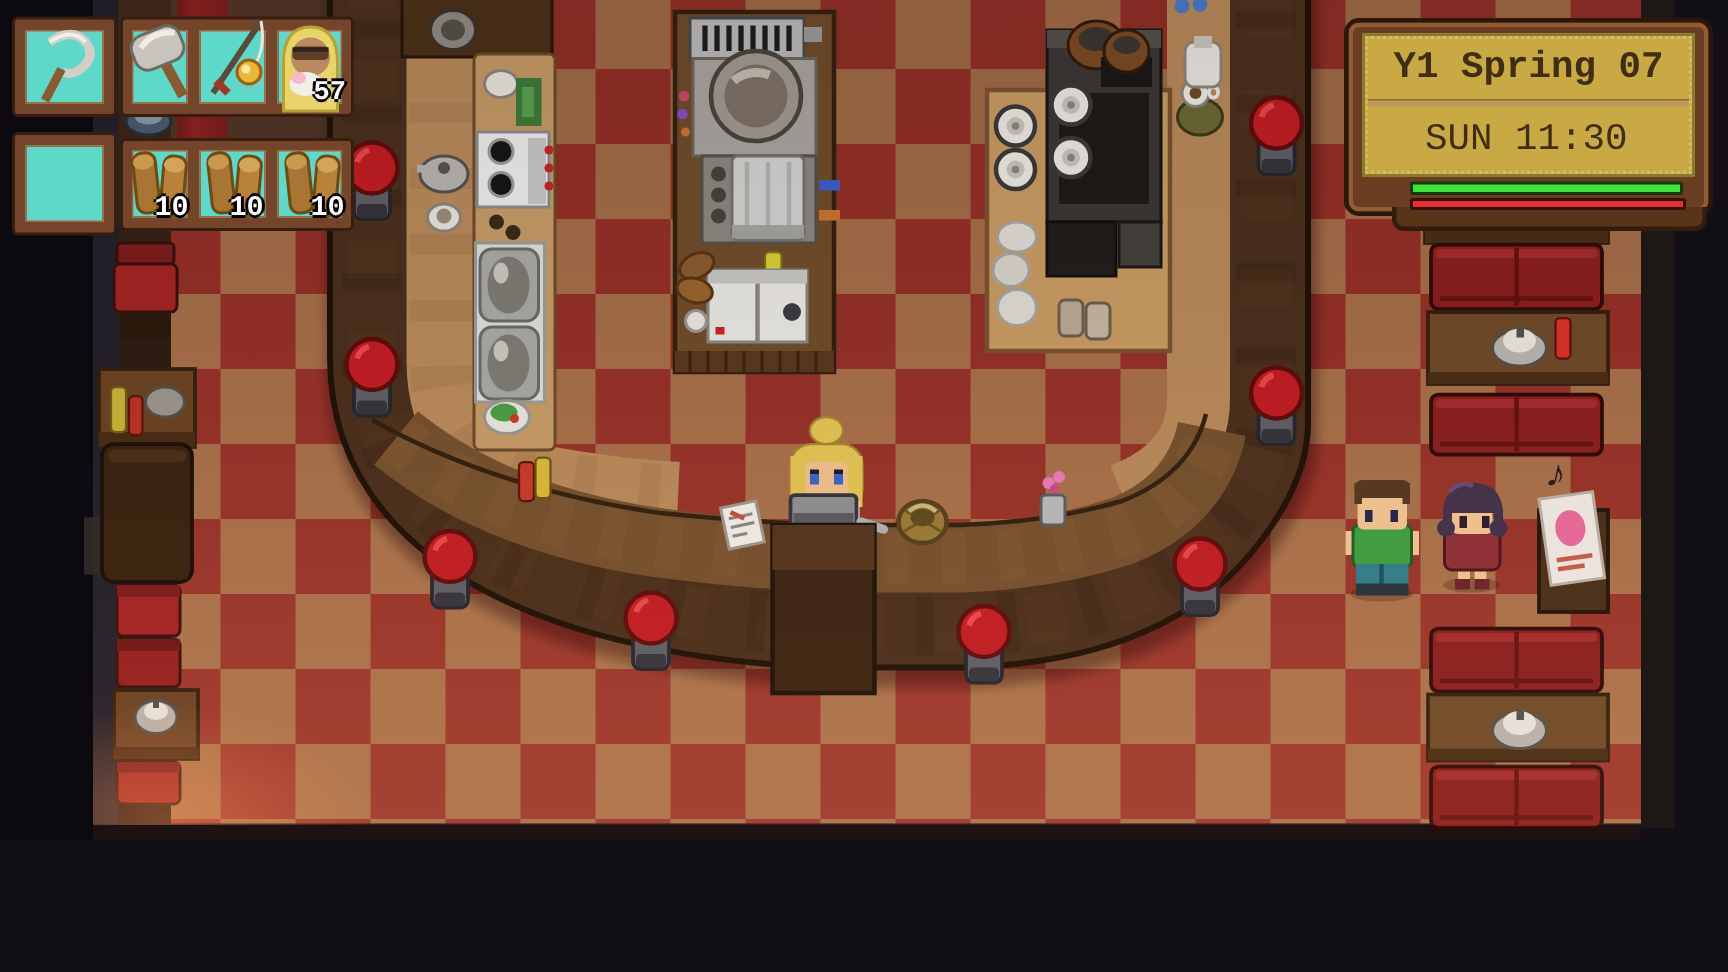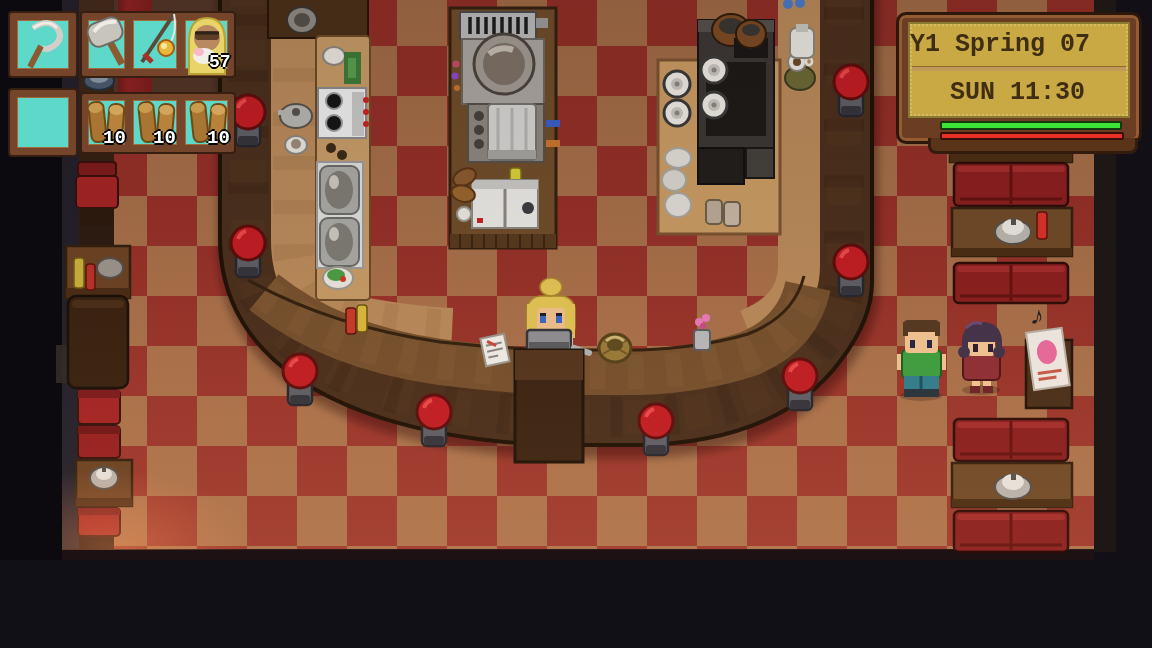--- a/index.html
+++ b/index.html
@@ -525,20 +525,20 @@
 <div style="left:207px;top:127px;z-index:7;color:#fff;font-family:'Liberation Mono',monospace;font-weight:bold;font-size:19px;text-shadow:-2px 0 #000,2px 0 #000,0 -2px #000,0 2px #000;">10</div>
 
 <div style="left:896px;top:12px;width:246px;height:132px;background:#6b3d22;border:3px solid #2b180b;border-radius:10px;box-shadow:inset 0 0 0 3px #935c33;z-index:5;"></div>
 
 <div style="left:928px;top:138px;width:210px;height:16px;background:#5a3418;border:3px solid #311c0e;border-top:none;border-radius:0 0 8px 8px;z-index:5;"></div>
 
 <div style="left:910px;top:24px;width:218px;height:92px;background:#c9a943;border:2px dotted rgba(240,228,160,0.35);outline:2px solid #8a7a30;z-index:6;"></div>
 
 <div style="left:912px;top:66px;width:214px;height:5px;background:#c09a58;border-top:1px solid #8a6a35;z-index:7;"></div>
 
-<div style="left:910px;top:30px;width:218px;z-index:7;color:#3f2e14;font-family:'Liberation Mono',monospace;font-weight:bold;font-size:25px;letter-spacing:0px;">Y1 Spring 07</div>
-
-<div style="left:910px;top:78px;width:215px;z-index:7;color:#3f2e14;font-family:'Liberation Mono',monospace;font-weight:bold;font-size:25px;text-align:center;">SUN&nbsp;11:30</div>
+<div style="left:910px;top:30px;width:218px;z-index:7;color:#3f2e14;font-family:'Liberation Mono',monospace;font-weight:bold;font-size:25px;text-align:center;letter-spacing:0px;">Y1 Spring 07</div>
+
+<div style="left:910px;top:78px;width:215px;z-index:7;color:#3f2e14;font-family:'Liberation Mono',monospace;font-weight:normal;font-size:25px;text-align:center;">SUN&nbsp;11:30</div>
 
 <div style="left:940px;top:121px;width:182px;height:9px;background:#3ce435;border:2px solid #14380e;border-radius:2px;z-index:7;"></div>
 
 <div style="left:940px;top:132px;width:184px;height:8px;background:#e63226;border:2px solid #380e0a;border-radius:2px;z-index:7;"></div>
 </div>
 
 </body></html>

